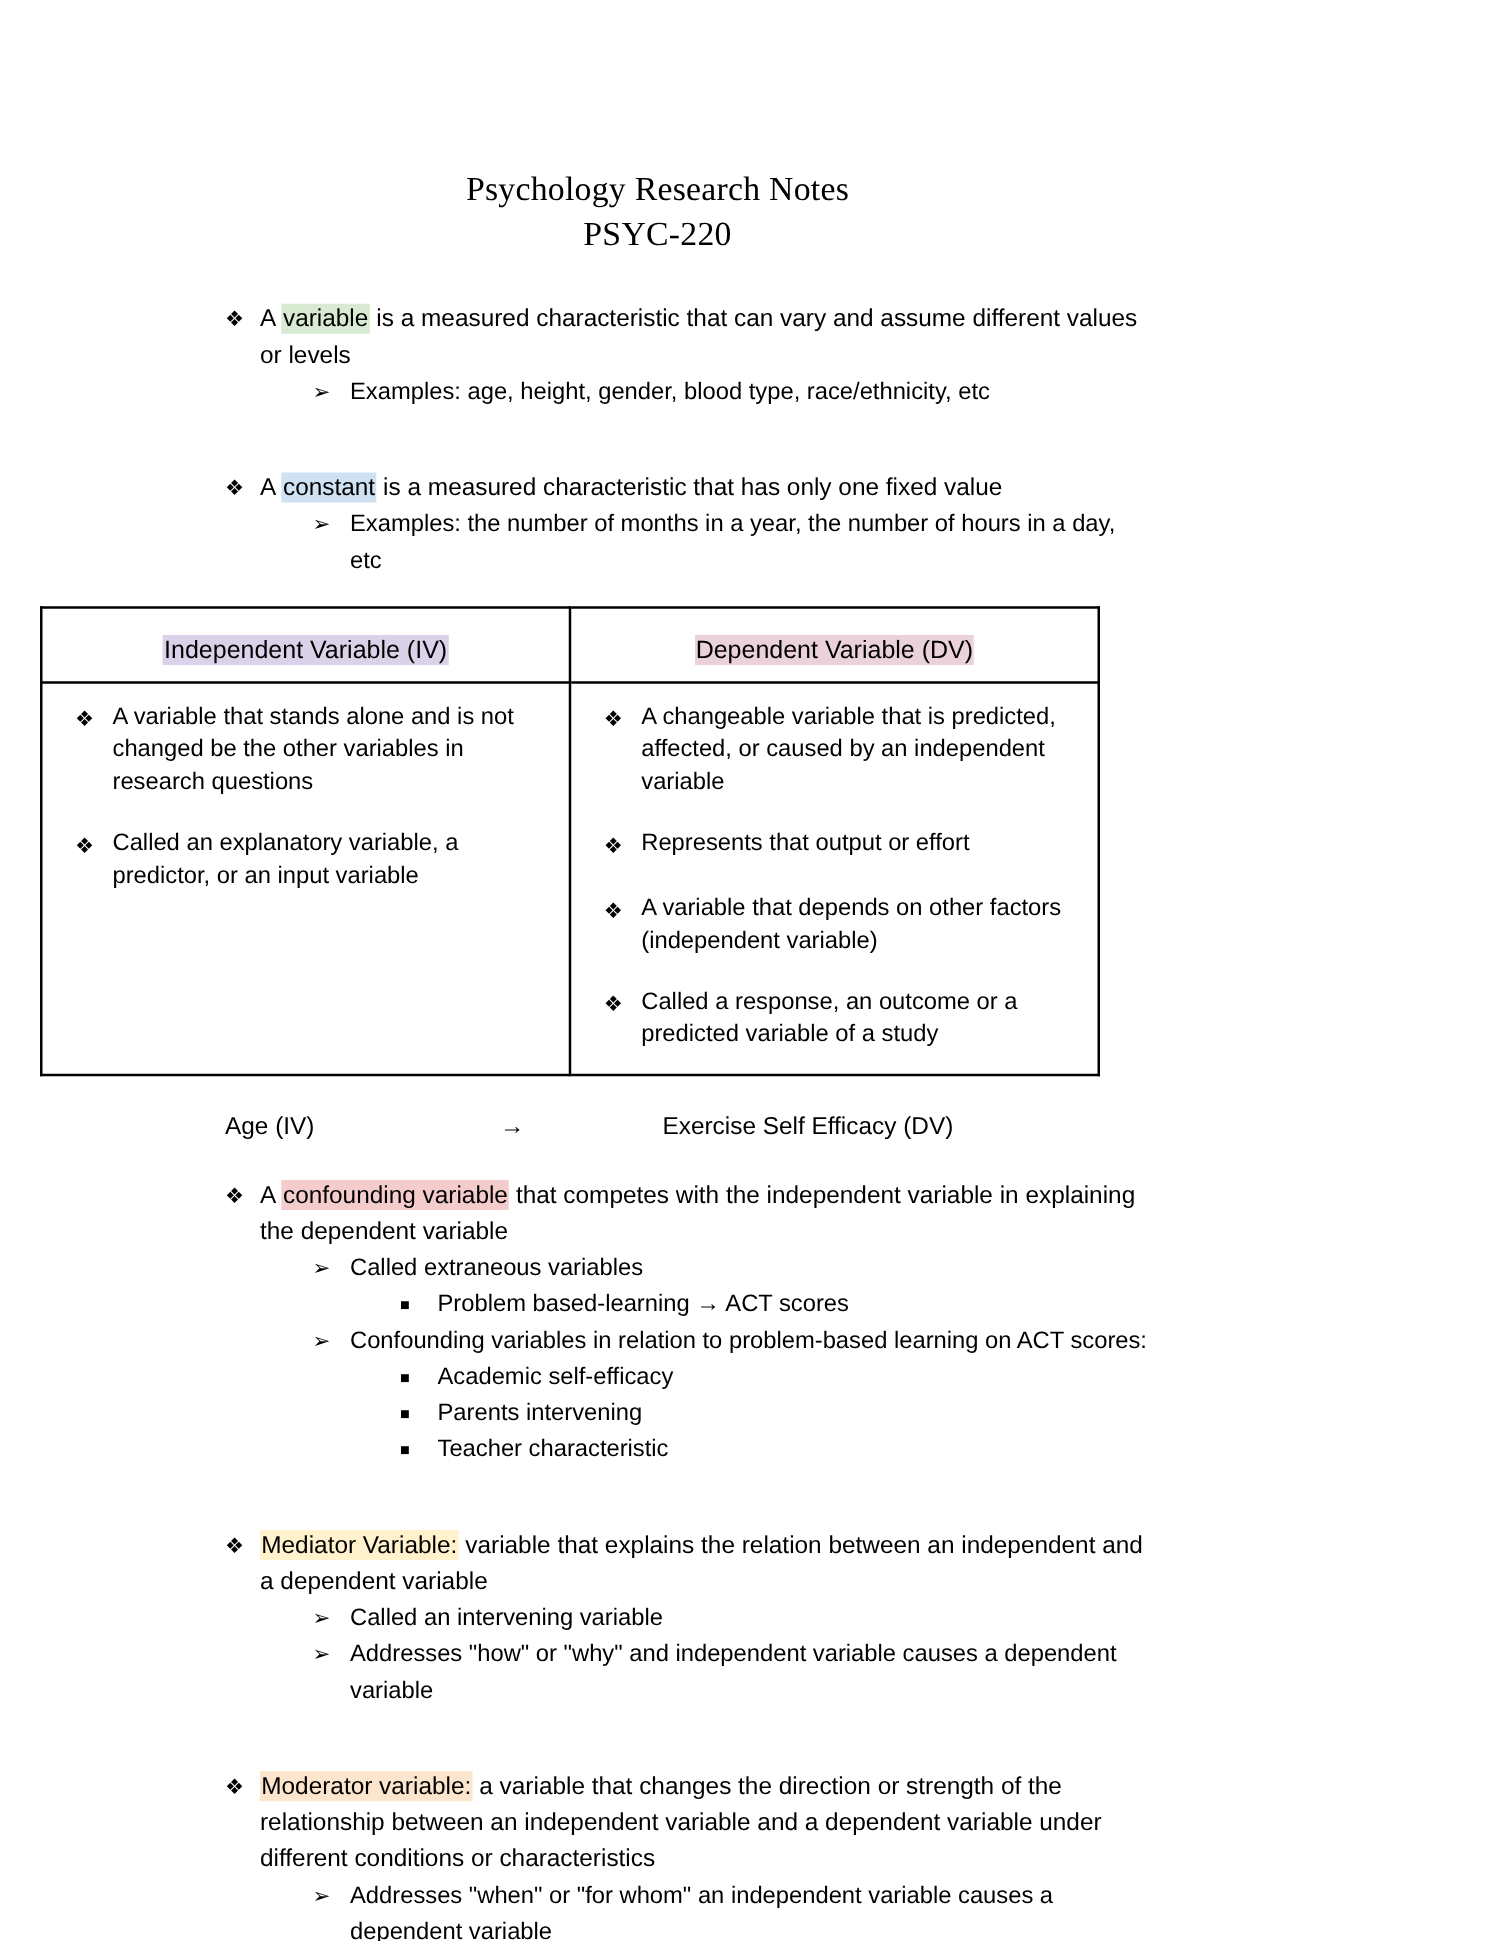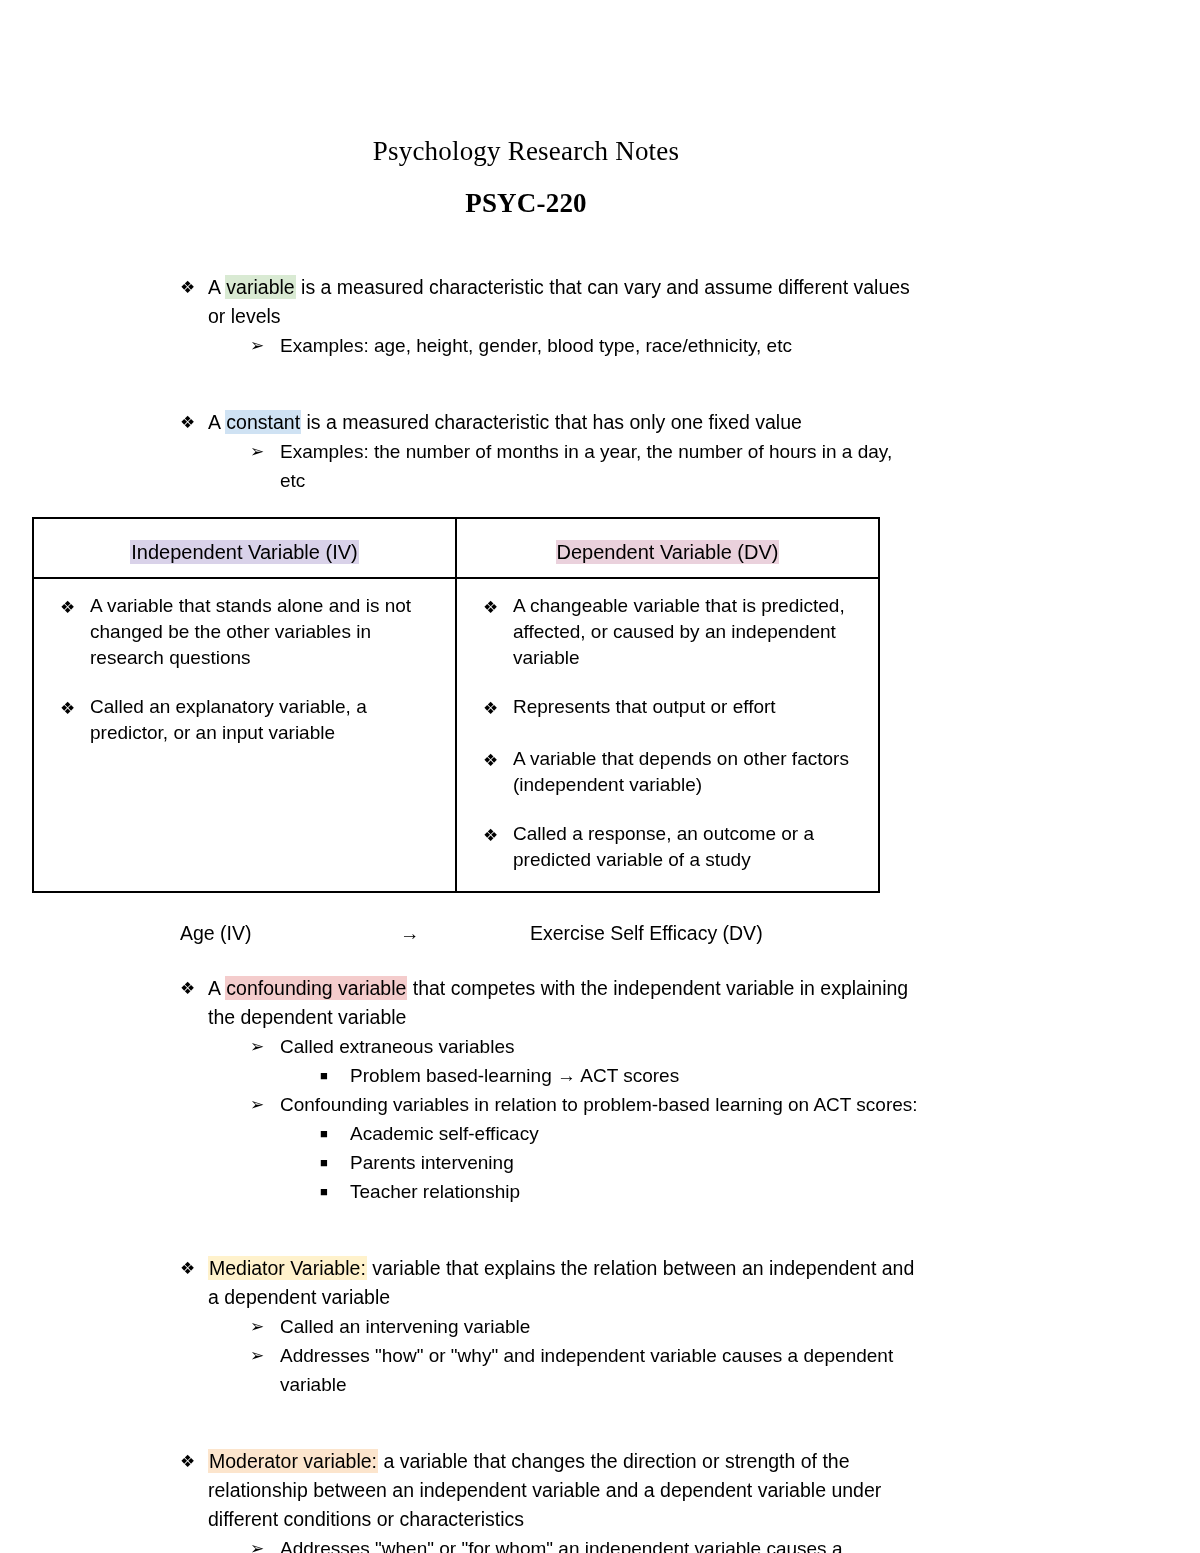--- a/index.html
+++ b/index.html
@@ -33,23 +33,23 @@
     font-size: 27px;
     line-height: 36px;
     font-weight: normal;
     letter-spacing: 0.2px;
     margin: 0;
   }
   .doc-subtitle {
     font-family: "Liberation Serif", serif;
     font-size: 27px;
     line-height: 36px;
-    font-weight: bold;
+    font-weight: normal;
     letter-spacing: 0.2px;
-    margin: 16px;
+    margin: 0;
   }
 
   
   .body-area {
     padding-left: 180px;
     padding-right: 130px;
     padding-top: 36px;
   }
 
   .bl {                      
@@ -253,21 +253,21 @@
       <div class="bl lvl3">
         <span class="mk">■</span>
         <span class="tx">Academic self-efficacy</span>
       </div>
       <div class="bl lvl3">
         <span class="mk">■</span>
         <span class="tx">Parents intervening</span>
       </div>
       <div class="bl lvl3">
         <span class="mk">■</span>
-        <span class="tx">Teacher relationship</span>
+        <span class="tx">Teacher characteristic</span>
       </div>
     </div>
 
     <div class="section-gap"></div>
 
     <div class="grp">
       <div class="bl lvl1">
         <span class="mk">❖</span>
         <span class="tx"><span class="hl hl-yellow">Mediator Variable:</span><span> variable that explains the relation between an independent and a dependent variable</span></span>
       </div>

